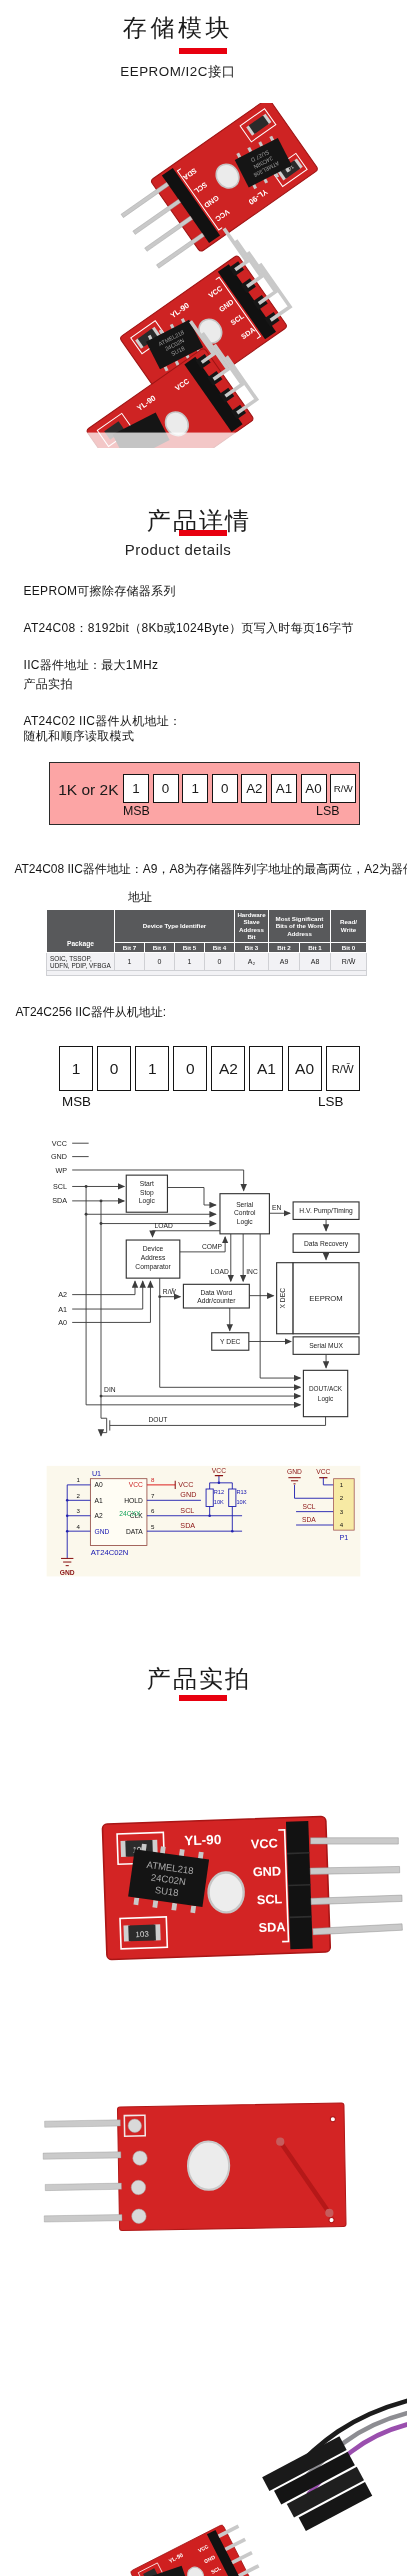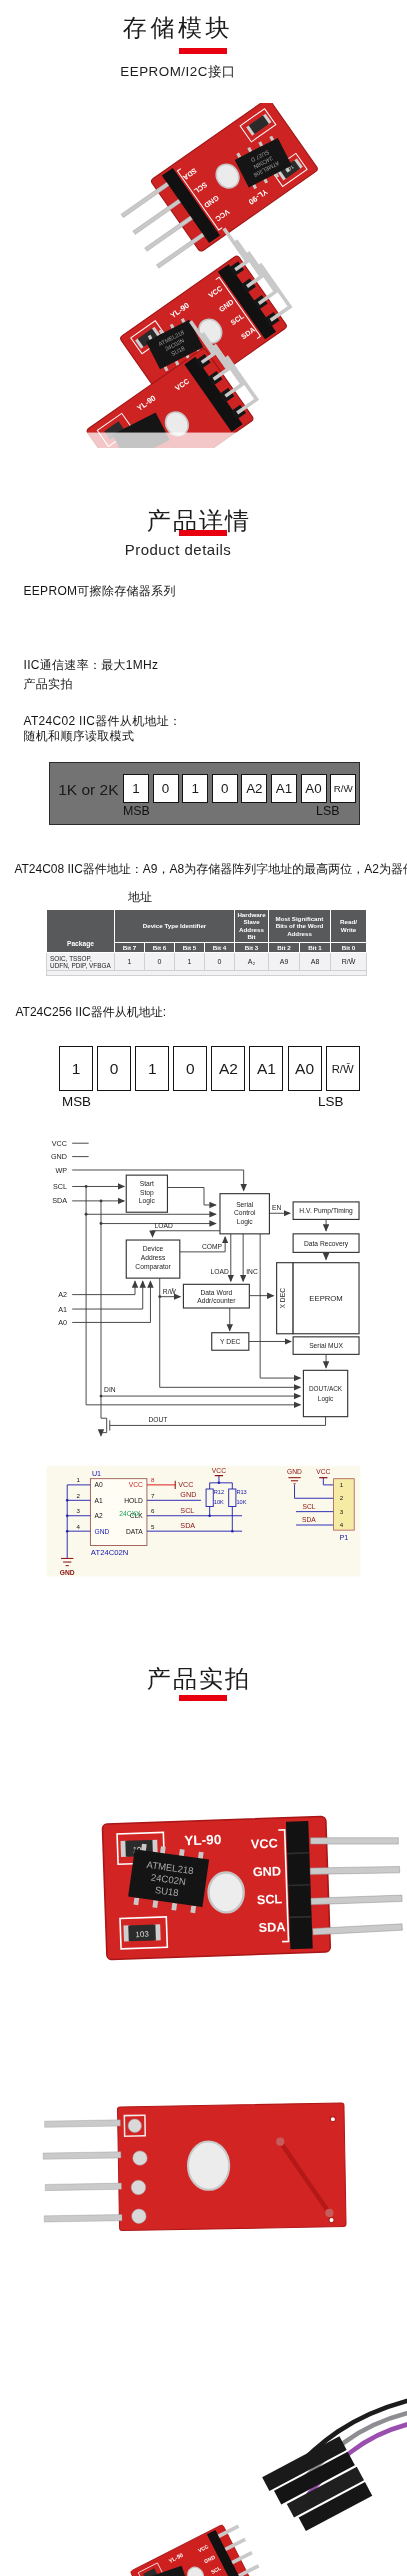--- a/index.html
+++ b/index.html
@@ -6,21 +6,21 @@
   .page{position:relative;width:407px;height:2988px;background:#fff;font-family:"Liberation Sans",sans-serif;overflow:hidden;color:#111;}
   .abs{position:absolute;}
   .ctr{left:0;width:356px;text-align:center;}
   .page-title{top:12.4px;font-size:24px;letter-spacing:3.6px;color:#1c1c1c;font-weight:400;}
   .redbar{position:absolute;left:179px;width:48px;height:5.7px;background:#e8000f;}
   .page-sub{top:63px;font-size:13.4px;letter-spacing:0.5px;color:#1c1c1c;}
   .sec-cn{font-size:24px;letter-spacing:2.1px;color:#1c1c1c;margin-left:21px;}
   .sec-en{font-size:15px;letter-spacing:0.5px;color:#242424;text-align:center;}
   .detail-line{position:absolute;left:15.5px;font-size:12px;color:#161616;letter-spacing:0.3px;white-space:nowrap;margin-left:8px;}
   
-  .diag1{position:absolute;left:49px;top:762px;width:309px;height:61px;border:1px solid #2b2b2b;background:#737373;}
+  .diag1{position:absolute;left:49px;top:762px;width:309px;height:61px;border:1px solid #2b2b2b;background:#fca5a5;}
   .diag1-label{position:absolute;left:8.2px;top:17.5px;font-size:15.5px;color:#1a1a1a;}
   .bitrow{position:absolute;display:flex;gap:3.6px;}
   .bitrow1{left:73px;top:11.3px;}
   .bitcell{width:24px;height:27px;border:1.5px solid #141414;display:flex;align-items:center;justify-content:center;font-size:13.4px;color:#1a1a1a;background:#fff;}
   .bitcell.rw{font-size:9.8px;}
   .msb1{position:absolute;left:73px;top:41px;font-size:12.4px;}
   .lsb1{position:absolute;left:266px;top:41px;font-size:12.4px;}
   
   .bitrow2{left:59px;top:1046px;gap:4.1px;}
   .bitrow2 .bitcell{width:32px;height:43px;font-size:15.5px;}
@@ -150,21 +150,22 @@
         <path d="M120,56 h46 v-102" stroke="#c9c9c9" stroke-width="7" fill="none"></path>
     </g>
     <rect x="0" y="640" width="790" height="30" fill="#fff" opacity="0.75"></rect>
   </svg>
 
   <div class="abs ctr sec-cn" style="top:505px">产品详情</div>
   <div class="redbar" style="top:530px"></div>
   <div class="abs ctr sec-en" style="top:541px">Product details</div>
 
   <div class="detail-line" style="top:583px">EEPROM可擦除存储器系列</div>
-  <div class="detail-line" style="top:657px">IIC通信速率：最大1MHz</div>
+  <div class="detail-line" style="top:620px">AT24C08：8192bit（8Kb或1024Byte）页写入时每页16字节</div>
+  <div class="detail-line" style="top:657px">IIC器件地址：最大1MHz</div>
   <div class="detail-line" style="top:676px">产品实拍</div>
   <div class="detail-line" style="top:728px">随机和顺序读取模式</div>
   <div class="detail-line" style="top:713px">AT24C02 IIC器件从机地址：</div>
 
   <div class="diag1">
     <div class="diag1-label">1K or 2K</div>
     <div class="bitrow bitrow1">
       <div class="bitcell">1</div>
       <div class="bitcell">0</div>
       <div class="bitcell">1</div>

